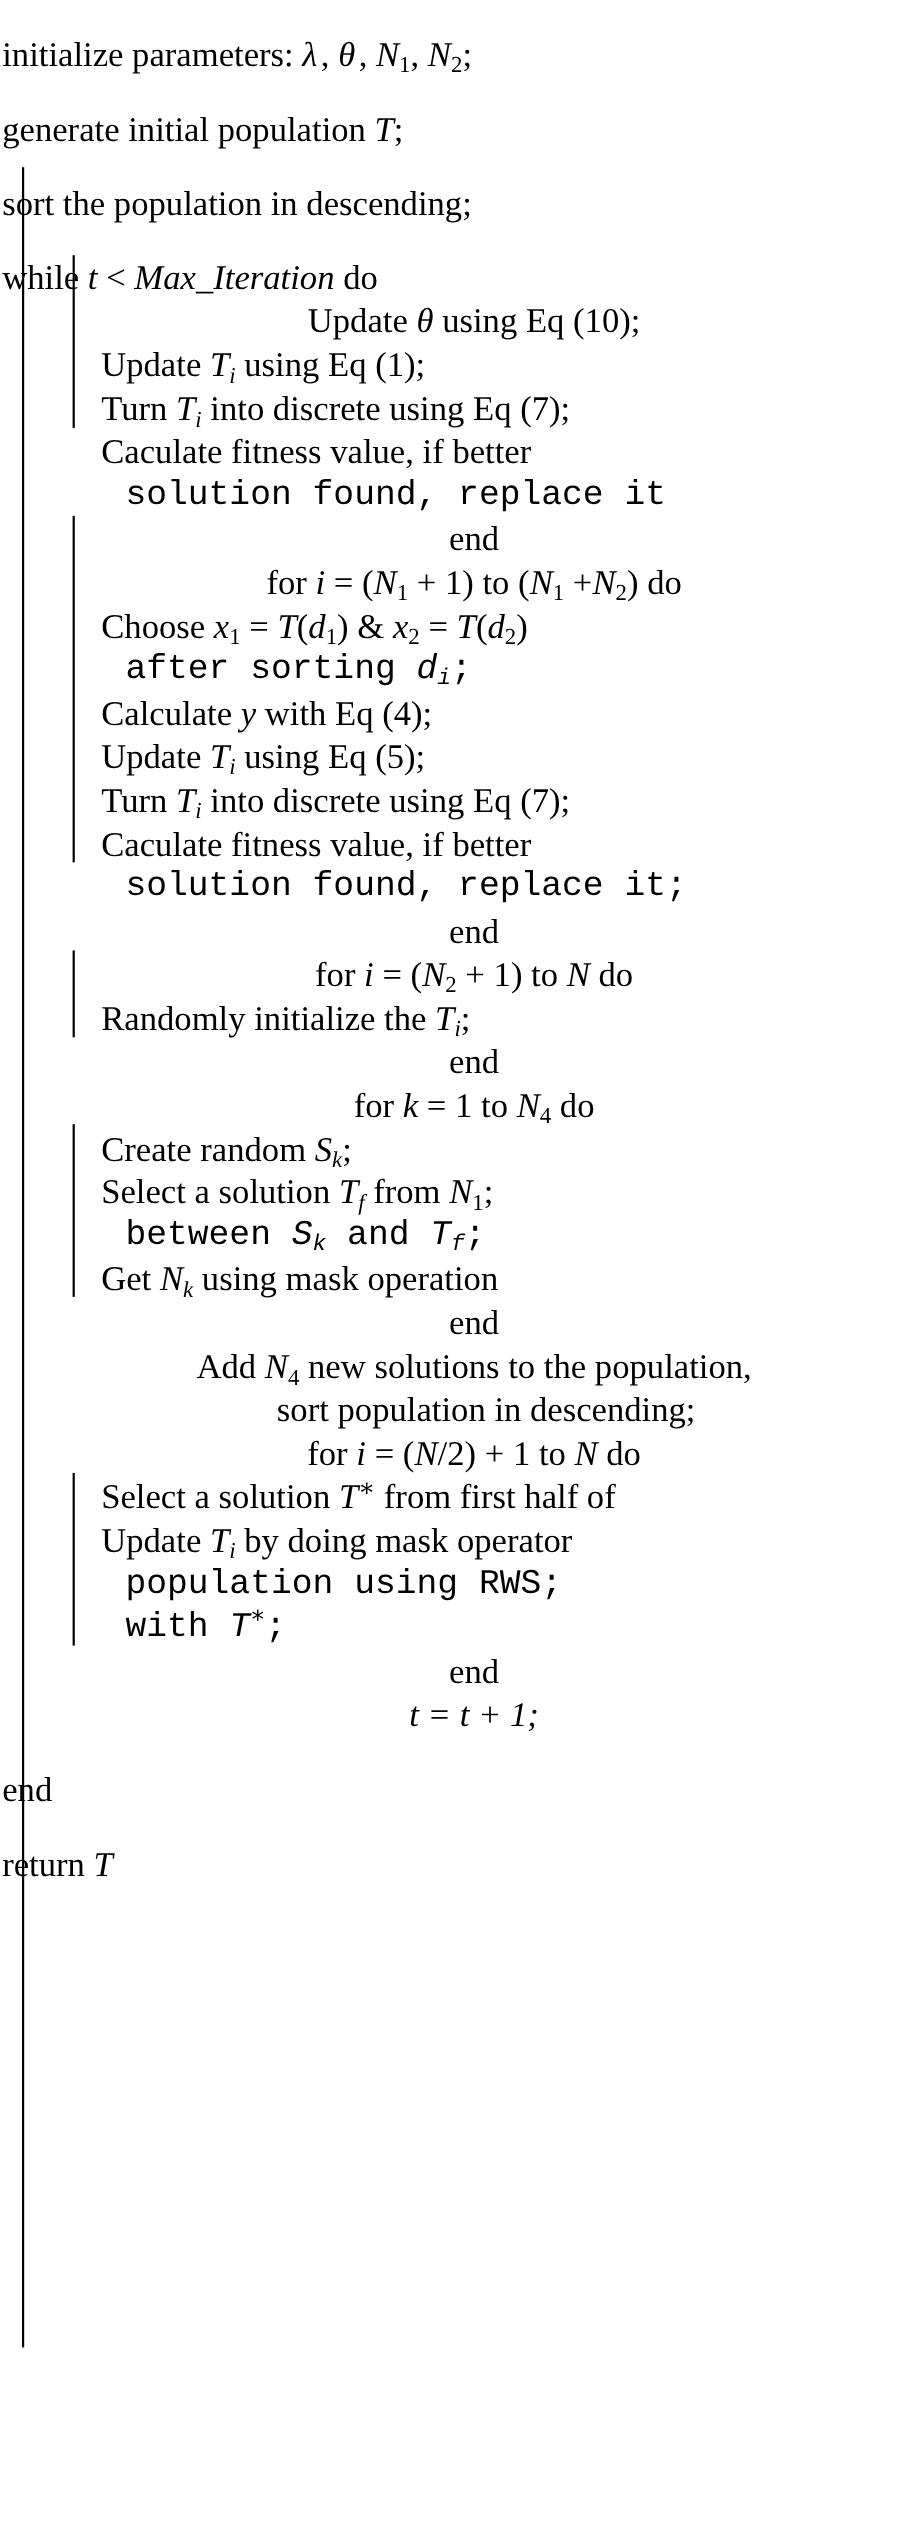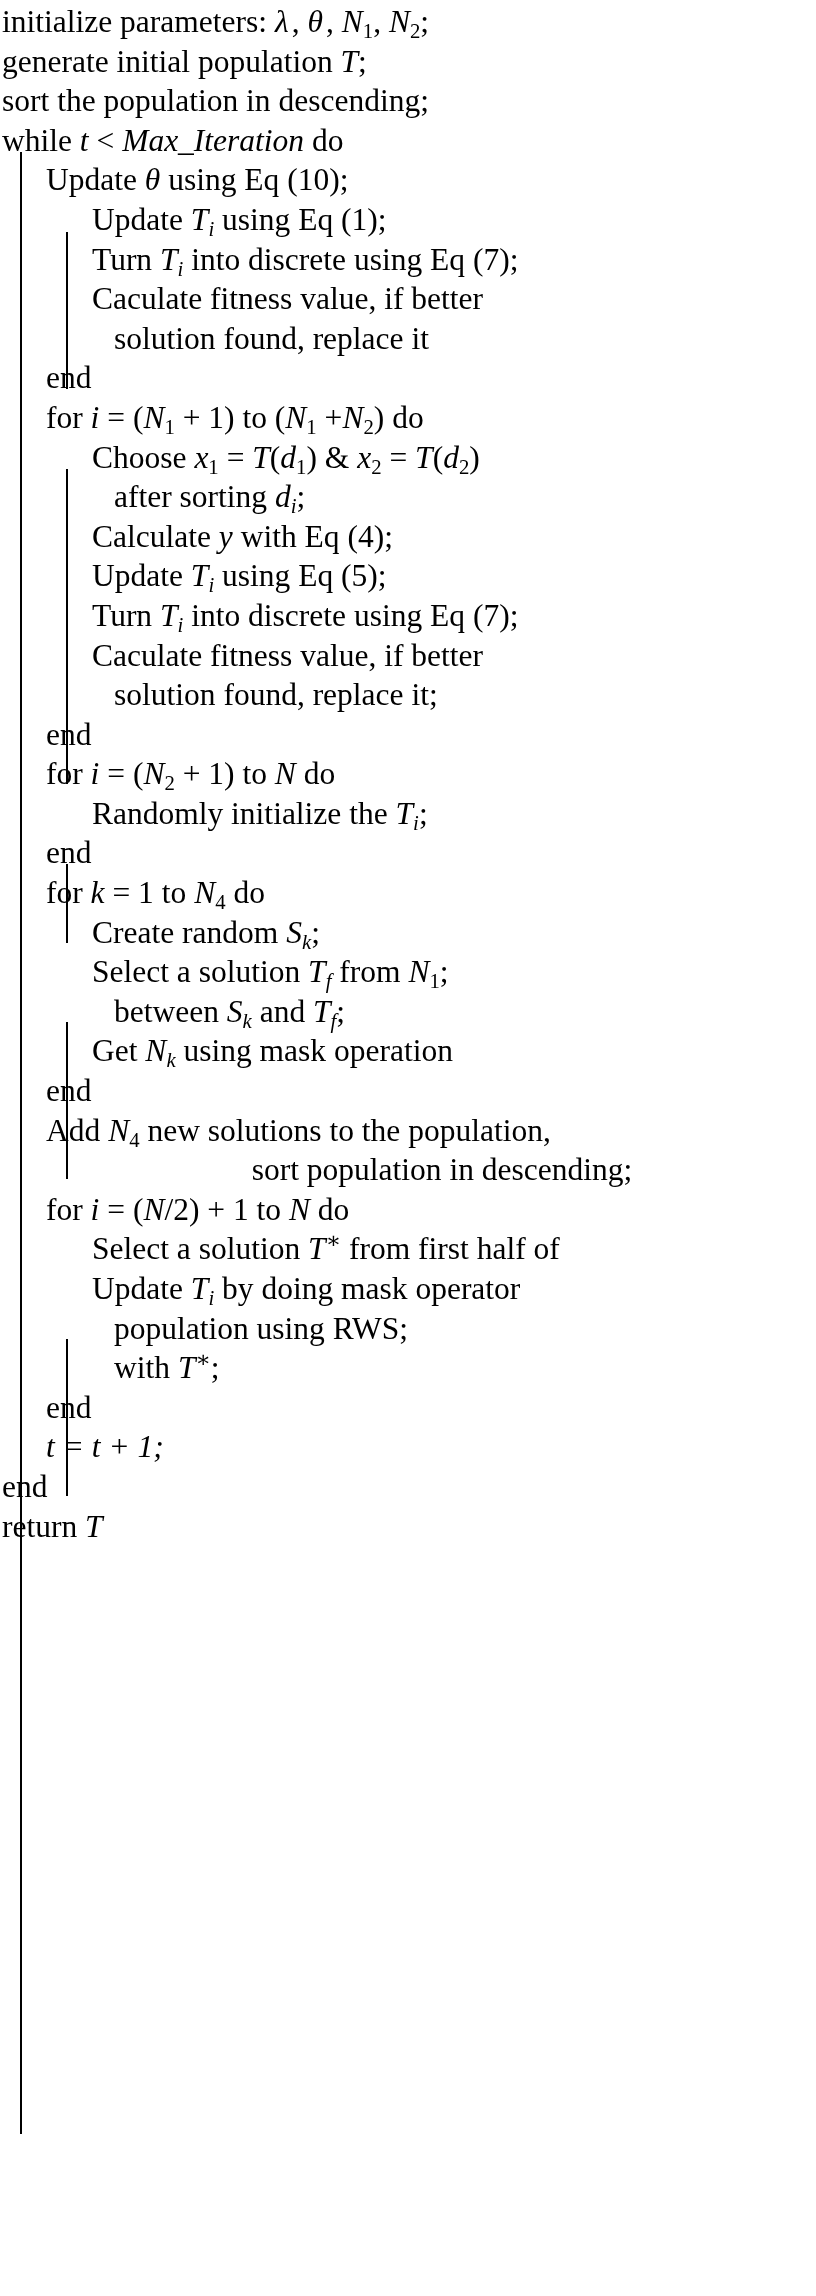--- a/index.html
+++ b/index.html
@@ -24,25 +24,25 @@
 
   
   .line {
     position: relative;
     white-space: nowrap;
     height: 39.6px;
     display: block;
   }
 
   
-  .ind0 { padding-left: 0px;   }
-  .ind1 { padding-left: 44px;  }
+  .ind0 { padding-left: 0px; margin-top: 28px;   }
+  .ind1 { padding-left: 44px; text-align: center;  }
   .ind2 { padding-left: 90px;  }
   .ind1c{ padding-left: 66px; text-align: center;  }  
-  .ind2c{ padding-left: 112px; }
+  .ind2c{ padding-left: 112px; font-family: Liberation Mono, monospace; }
 
   .kw { font-weight: normal; }
   .math { font-style: italic; }
 
   sub {
     font-size: 0.66em;
     font-style: italic;
     line-height: 0;
     vertical-align: -0.28em;
   }

